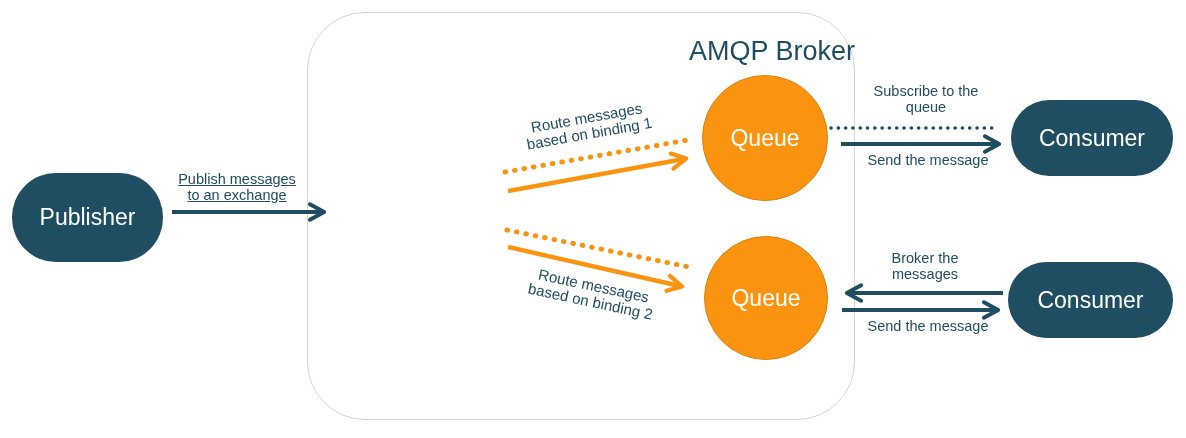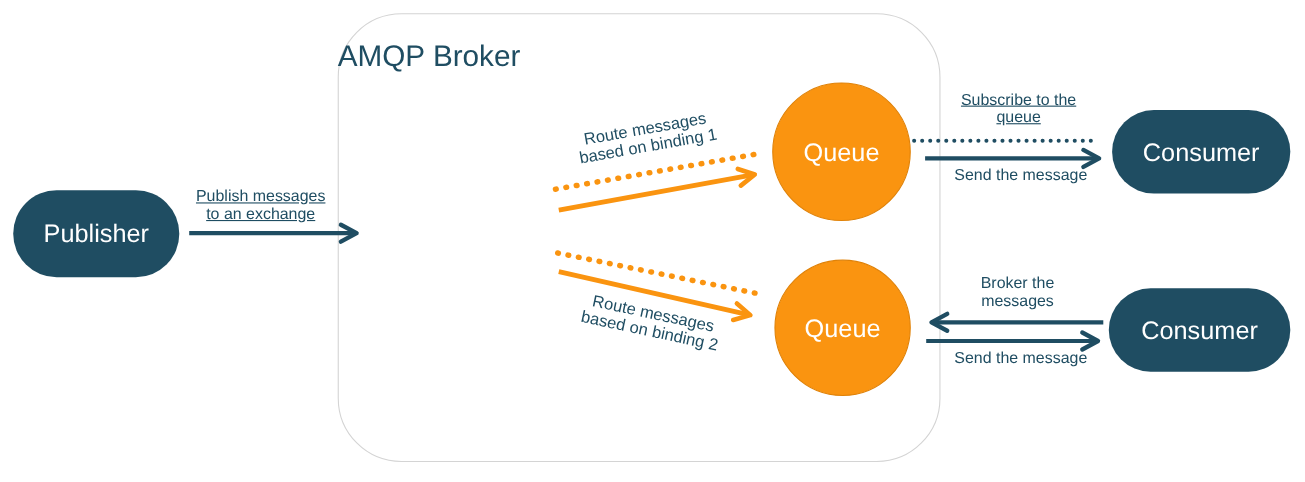--- a/index.html
+++ b/index.html
@@ -20,21 +20,21 @@
     border: 1px solid var(--box-border, #D4D4D4);
     border-radius: 58px;
     background: #ffffff;
     box-sizing: border-box;
     z-index: 1;
   }
   .broker-title {
     position: absolute;
     left: 307px; top: 36px;
     width: 548px;
-    text-align: left;
+    text-align: right;
     font-size: 27px;
     color: var(--teal, #1F4D62);
     z-index: 2;
   }
 
   
   .node {
     position: absolute;
     display: flex;
     align-items: center;
@@ -44,21 +44,21 @@
     box-sizing: border-box;
     z-index: 2;
     text-align: center;
   }
   .pill { background: var(--teal, #1F4D62); border-radius: 44px; }
   .circle {
     background: var(--orange, #FA9410);
     border: 1.5px solid var(--orange-border, #E08208);
     border-radius: 50%;
   }
-  #node-publisher      { left: 12px;   top: 173px; width: 151px; height: 79px; justify-content: center; }
+  #node-publisher      { left: 12px;   top: 173px; width: 151px; height: 89px; justify-content: center; }
   #node-exchange       { left: 334px;  top: 131px; width: 166px; height: 166px; }
   #node-queue-top      { left: 702px;  top: 75px;  width: 126px; height: 126px; }
   #node-queue-bottom   { left: 704px;  top: 236px; width: 124px; height: 124px; }
   #node-consumer-top   { left: 1011px; top: 100px; width: 162px; height: 76px; }
   #node-consumer-bottom{ left: 1008px; top: 262px; width: 165px; height: 76px; }
 
   
   #arrows {
     position: absolute;
     left: 0; top: 0;
@@ -78,21 +78,21 @@
     font-size: 14.5px;
     line-height: 1.08;
     text-align: center;
     white-space: nowrap;
     z-index: 4;
   }
   .edge-label span { display: block; }
   #label-publish   { left: 237px; top: 172px; transform: translateX(-50%); text-decoration: underline; }
   #label-binding1  { left: 588px; top: 126px; transform: translate(-50%, -50%) rotate(-10deg); font-size: 15px; }
   #label-binding2  { left: 592px; top: 294px; transform: translate(-50%, -50%) rotate(12deg);  font-size: 15px; }
-  #label-subscribe { left: 926px; top: 84px;  transform: translateX(-50%); text-decoration: underline; }
+  #label-subscribe { left: 926px; top: 84px;  transform: translateX(-50%); }
   #label-send-top  { left: 928px; top: 153px; transform: translateX(-50%); }
   #label-request   { left: 925px; top: 251px; transform: translateX(-50%); }
   #label-send-bottom { left: 928px; top: 319px; transform: translateX(-50%); }
 </style>
 </head>
 <body>
 
 <div id="canvas">
 
   <div class="broker-box"></div>

